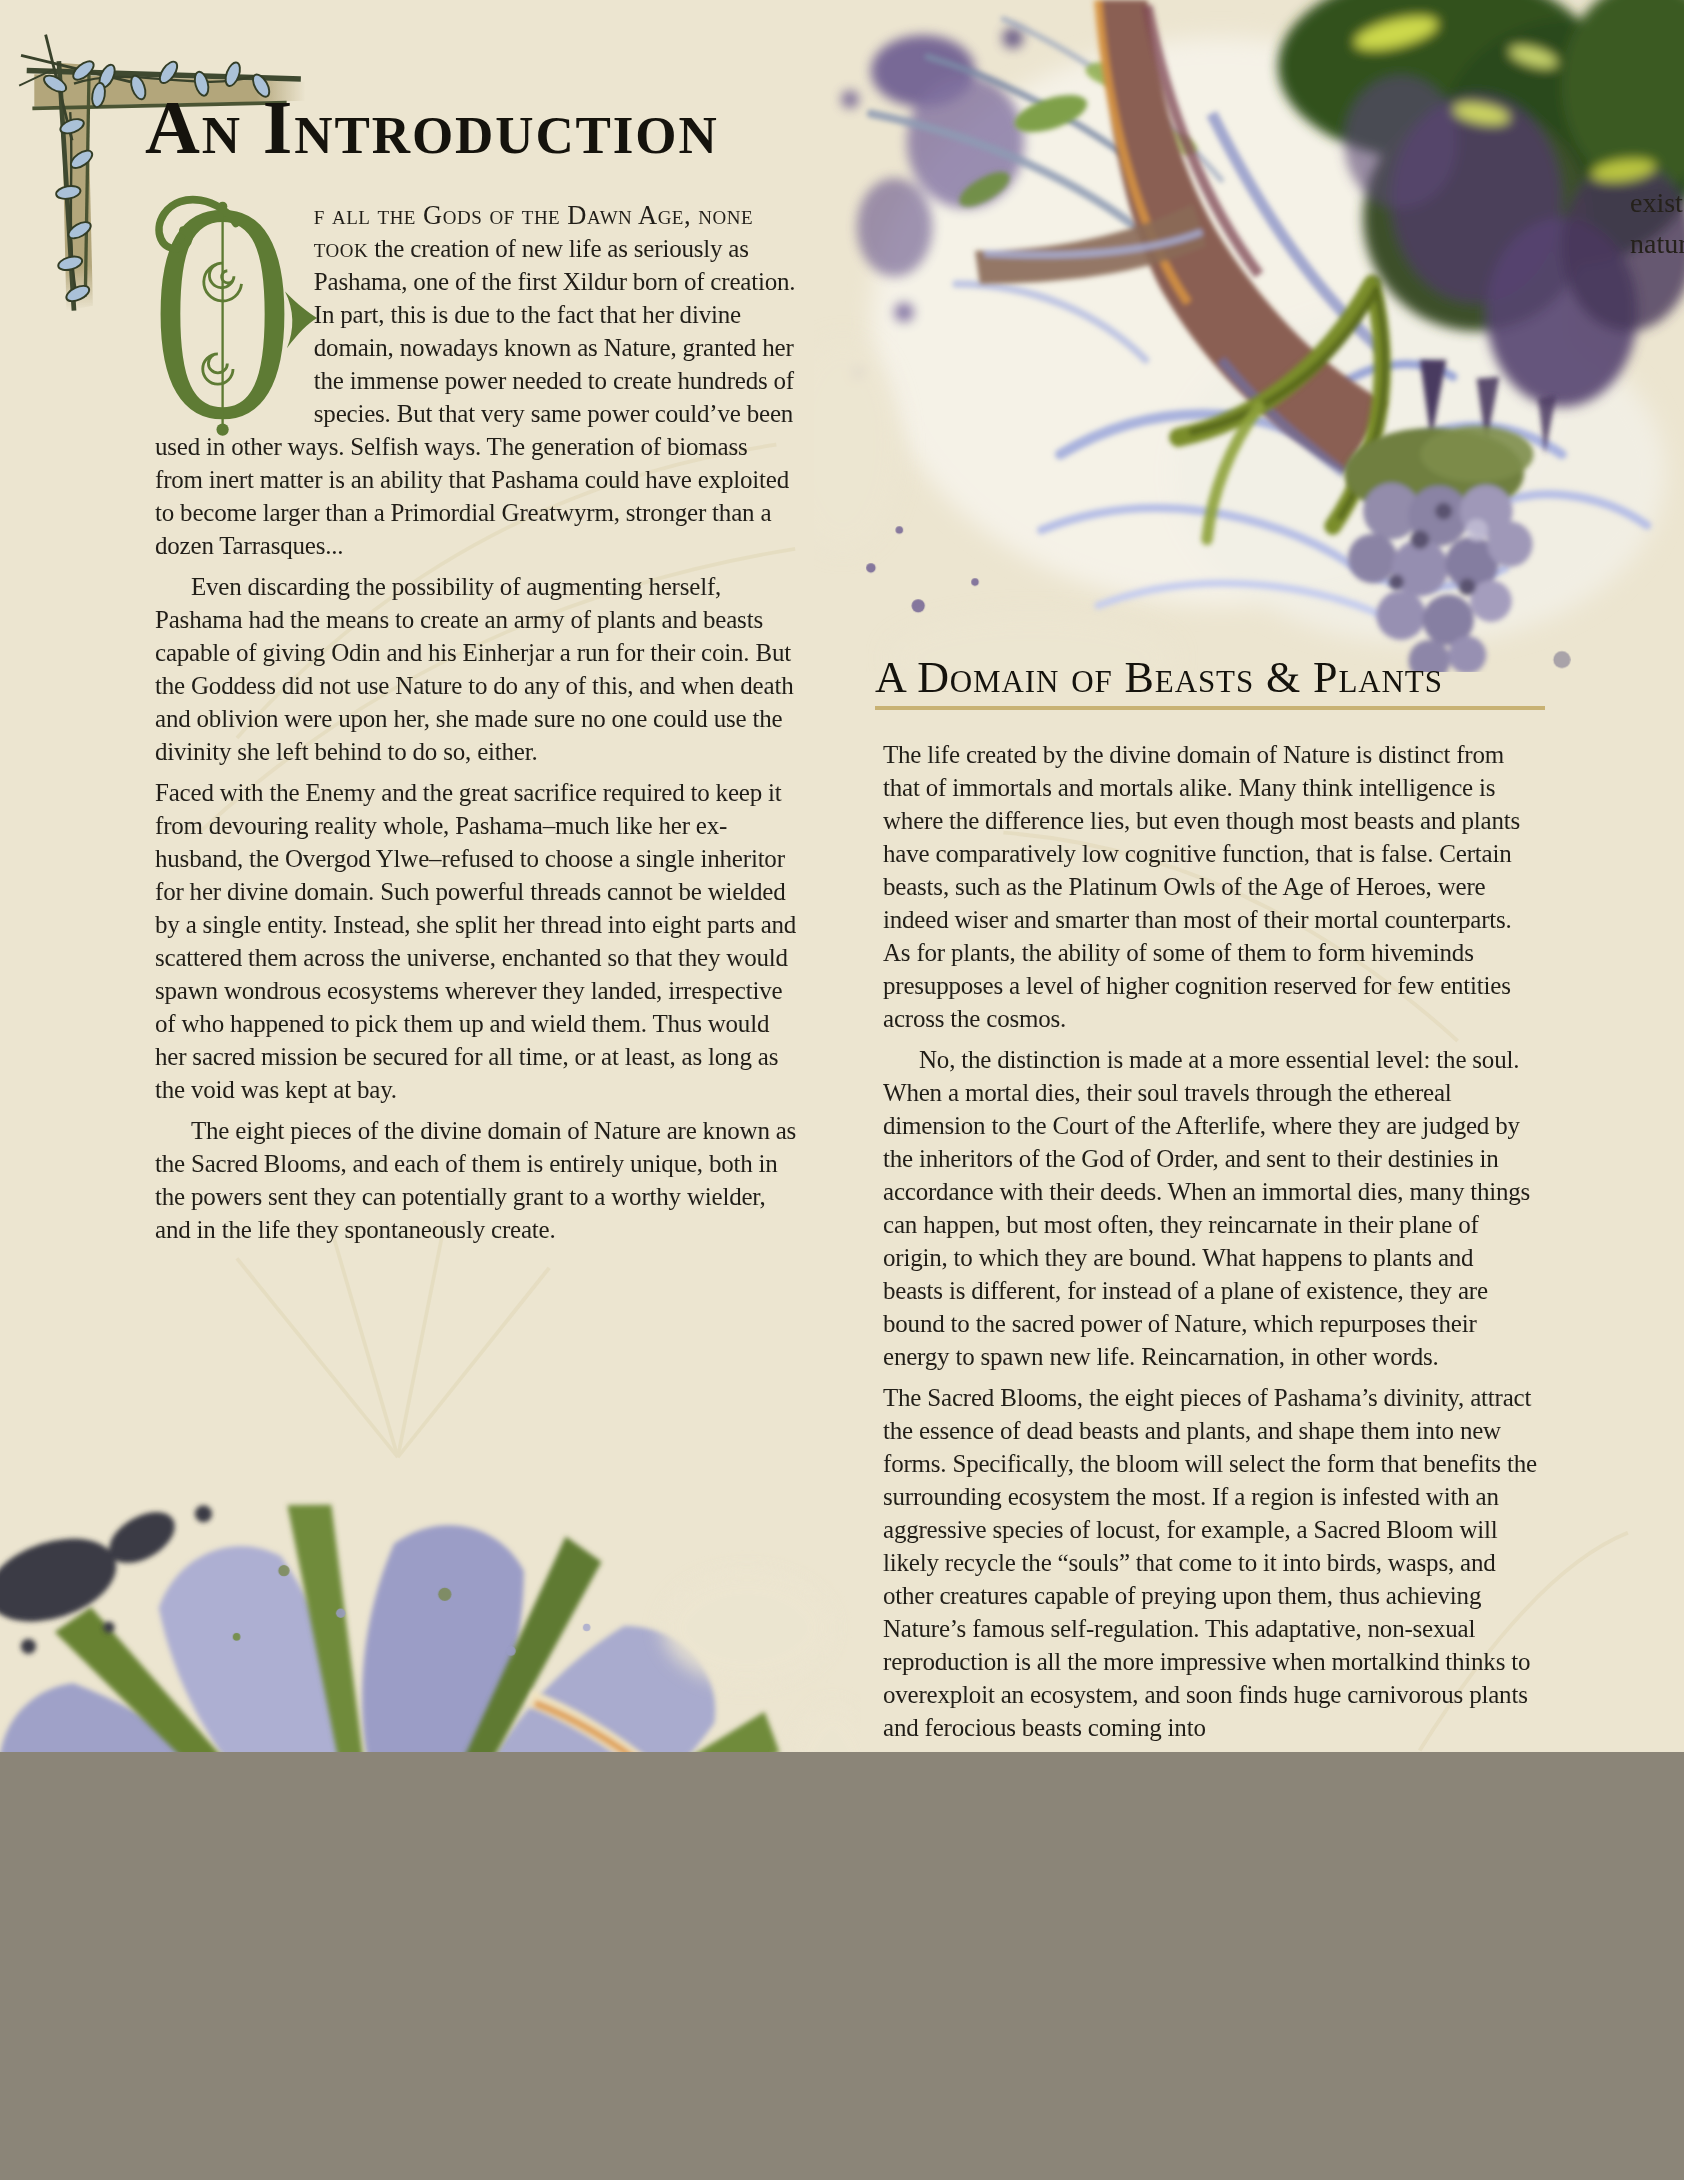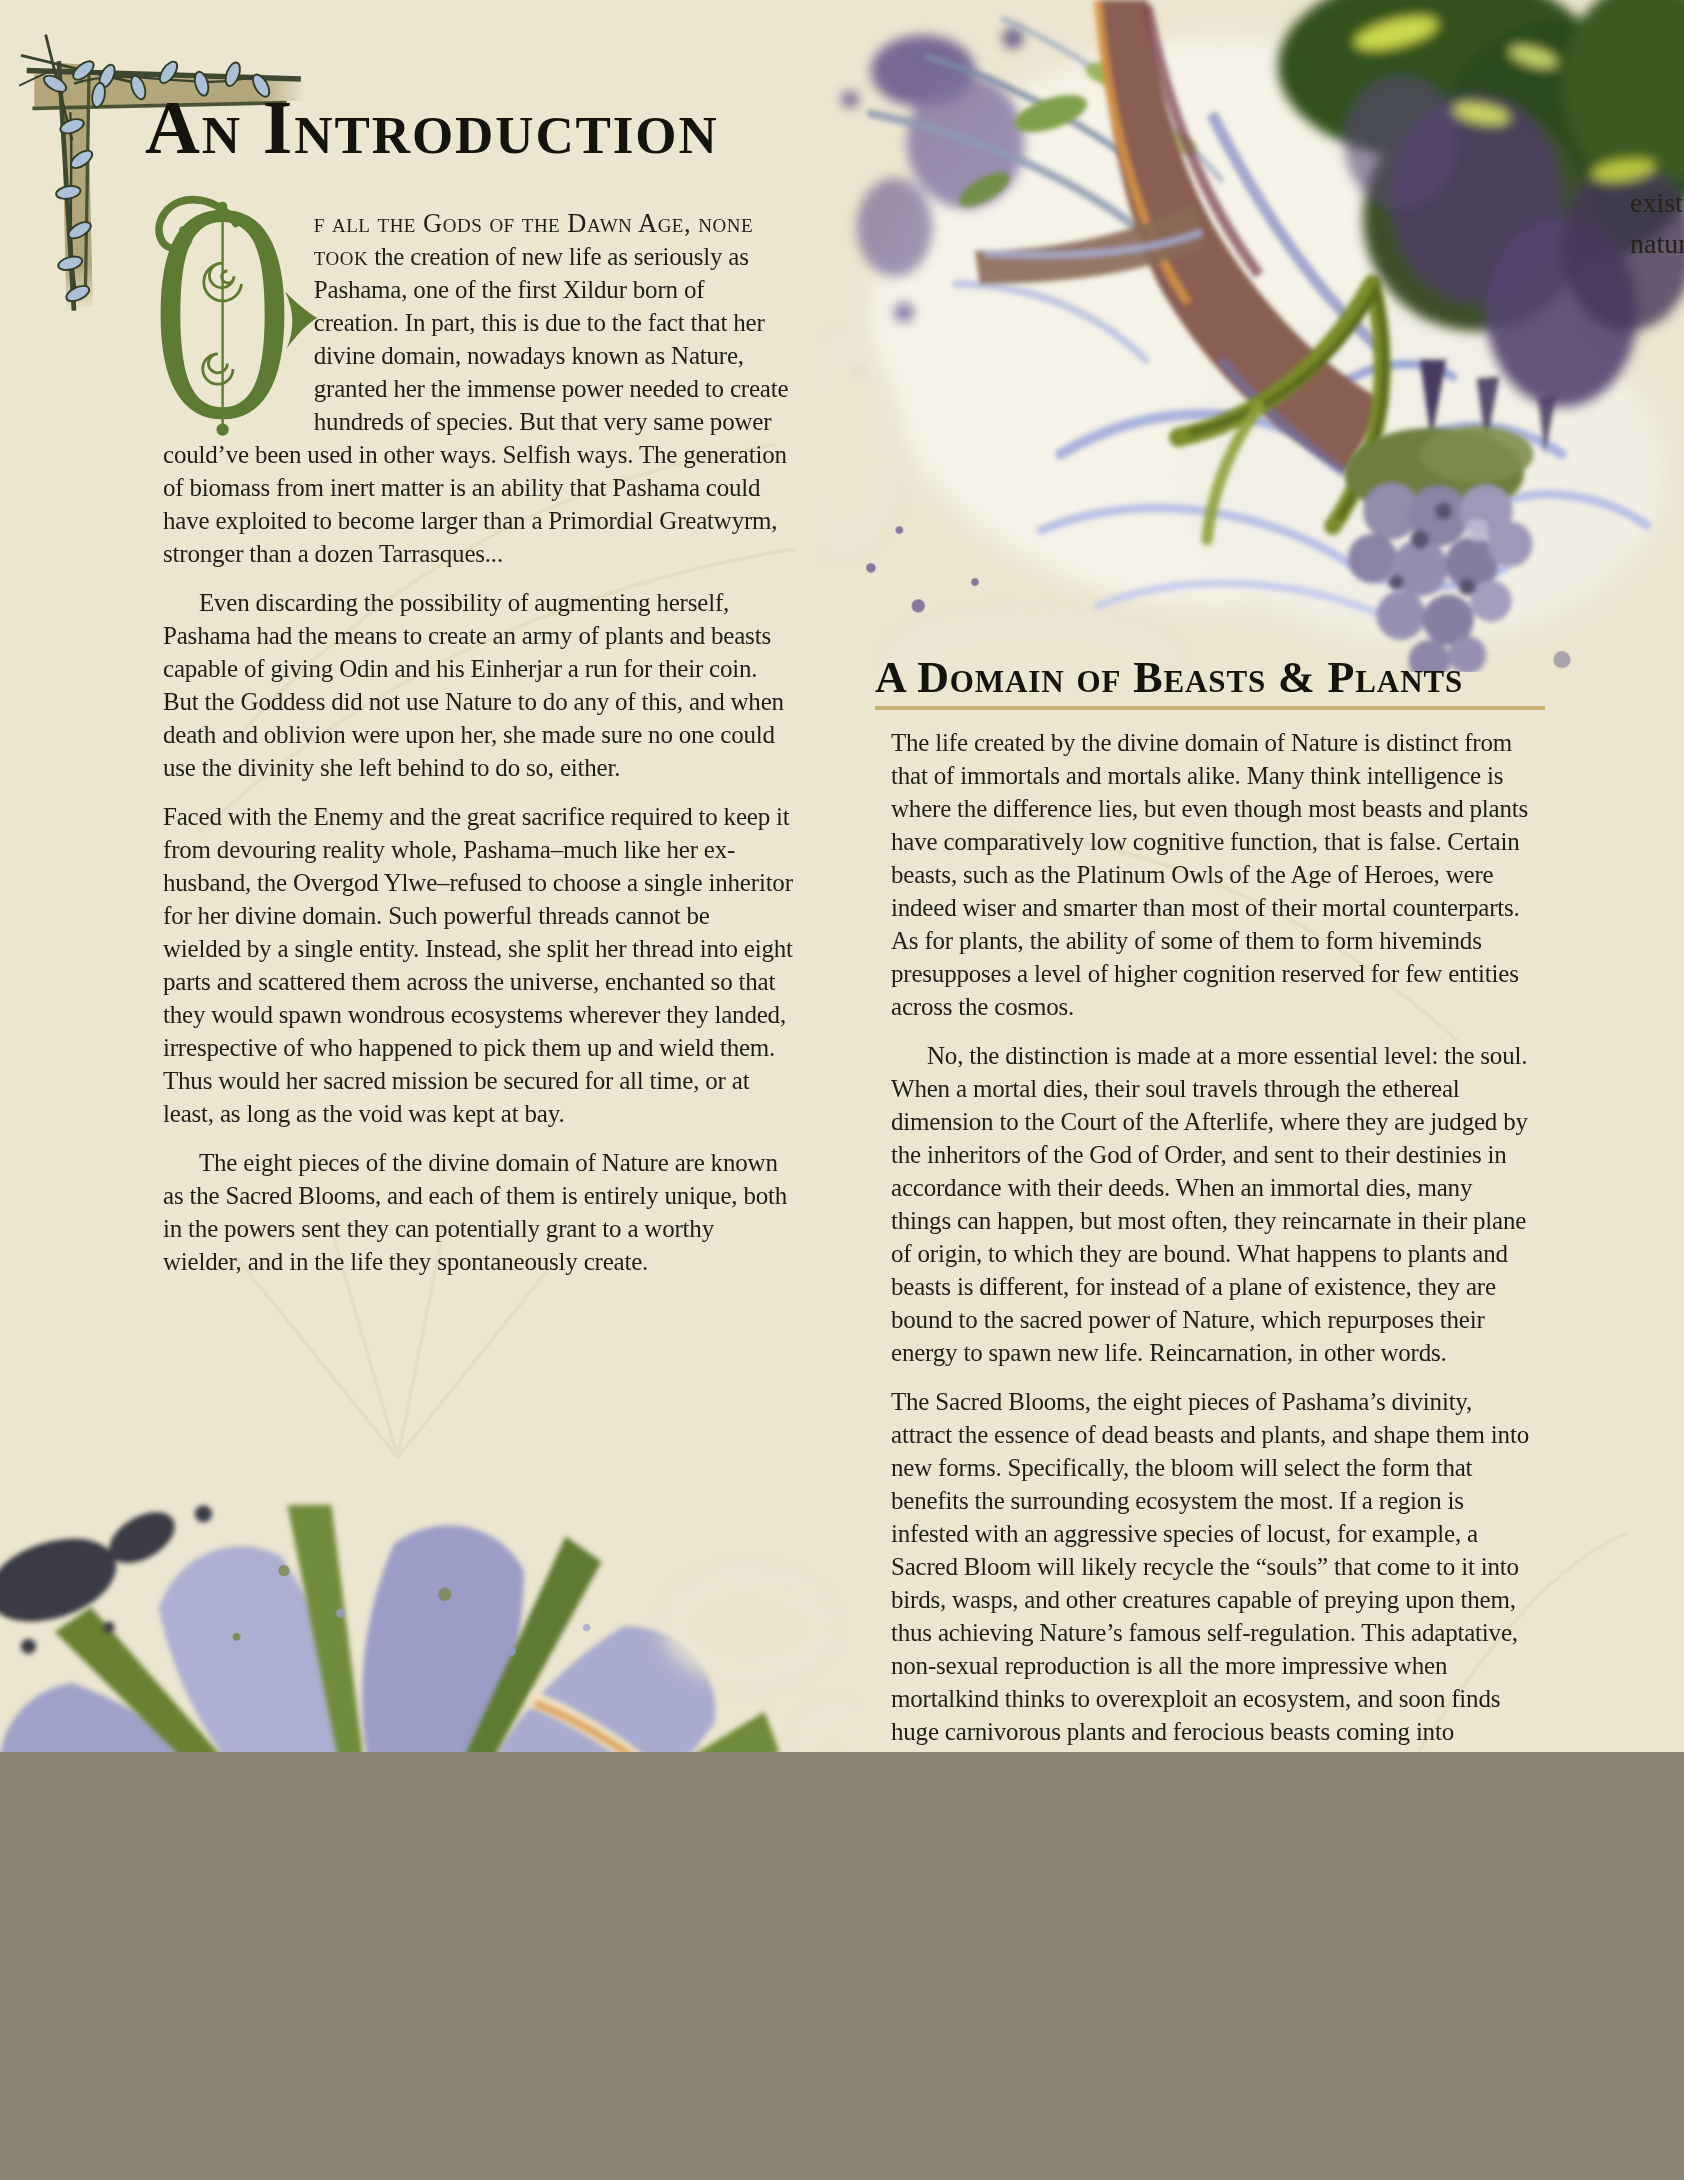--- a/index.html
+++ b/index.html
@@ -11,24 +11,24 @@
   .art-tree{left:814px;top:0;z-index:1;}
   .art-flower{left:0;top:1457px;z-index:1;}
   .corner-tl{left:17px;top:26.5px;z-index:2;}
   .corner-br{left:890px;top:1893px;z-index:2;}
   .title{position:absolute;left:145px;top:89px;z-index:3;margin:0;
          font-size:76px;line-height:1;font-weight:700;font-variant:small-caps;
          letter-spacing:1.9px;color:#15130D;}
   .col{position:absolute;z-index:3;text-align:left;}
   .col-left{left:147px;top:191px;width:662px;}
   .col-right{left:875px;top:653px;width:670px;}
-  .body{margin:16px;font-size:25px;line-height:33px;letter-spacing:-0.2px;}
+  .body{margin:8px;font-size:25px;line-height:33px;letter-spacing:-0.2px;}
   .ind{text-indent:36px;}
   .sc{font-variant:small-caps;font-size:26.5px;letter-spacing:0.5px;}
-  .heading{margin:0 0 15px 0;font-size:44px;line-height:1.12;font-weight:700;
+  .heading{margin:0 0 28px 0;font-size:44px;line-height:1.12;font-weight:400;
            font-variant:small-caps;letter-spacing:0.9px;color:#15130D;
            border-bottom:4.7px solid #C8B274;padding-bottom:3.8px;}
   .heading.spaced{margin-top:24.6px;}
   .dropcap{float:left;width:163px;height:225px;margin:5.7px 3.8px 0 0;overflow:visible;}
   .dropcap svg{margin-left:-3.8px;overflow:visible;}
   .footer{position:absolute;left:1314px;top:2040px;z-index:3;display:flex;
           align-items:baseline;gap:26.5px;color:#7FA23F;}
   .footer-label{font-size:28px;letter-spacing:1.9px;text-transform:uppercase;}
   .footer-num{font-size:39px;}
   .bleed{position:absolute;left:1630px;top:182px;z-index:4;font-size:28px;

